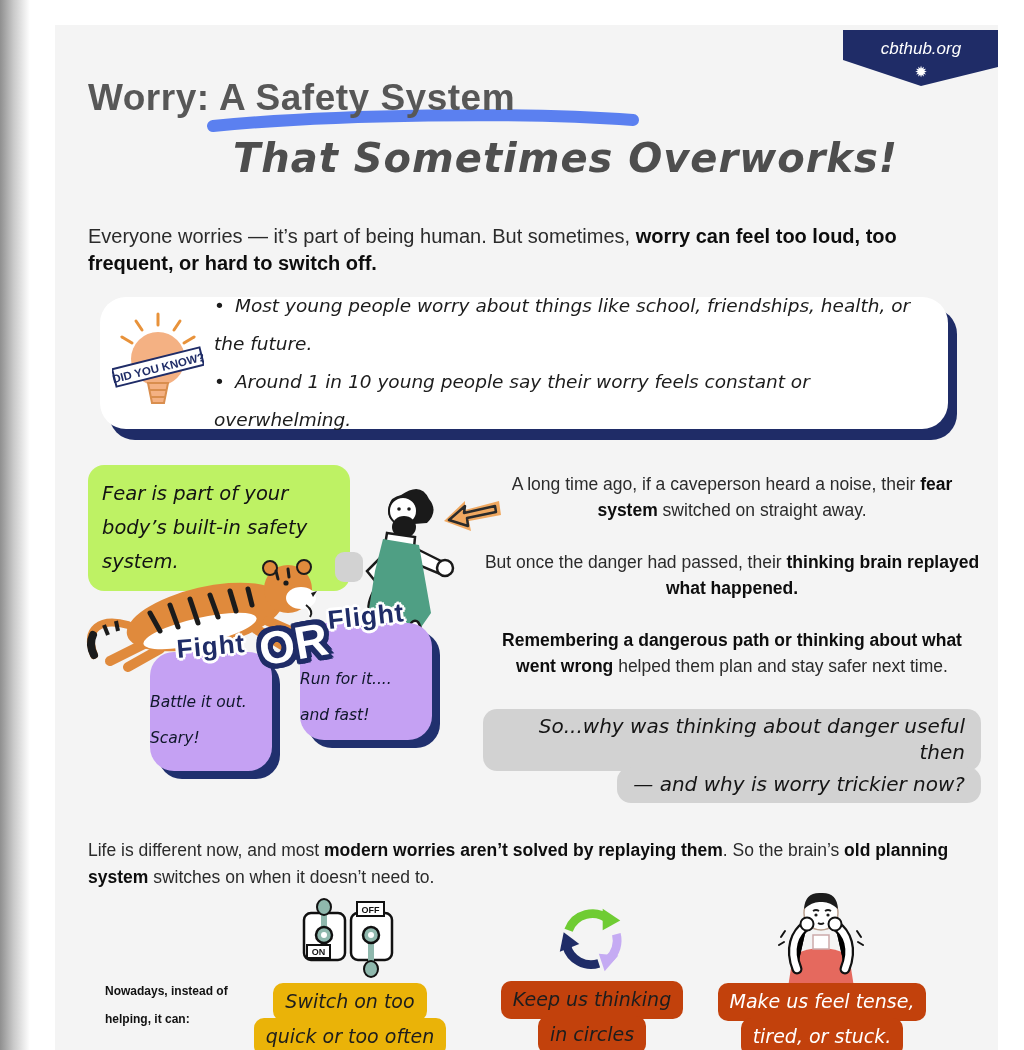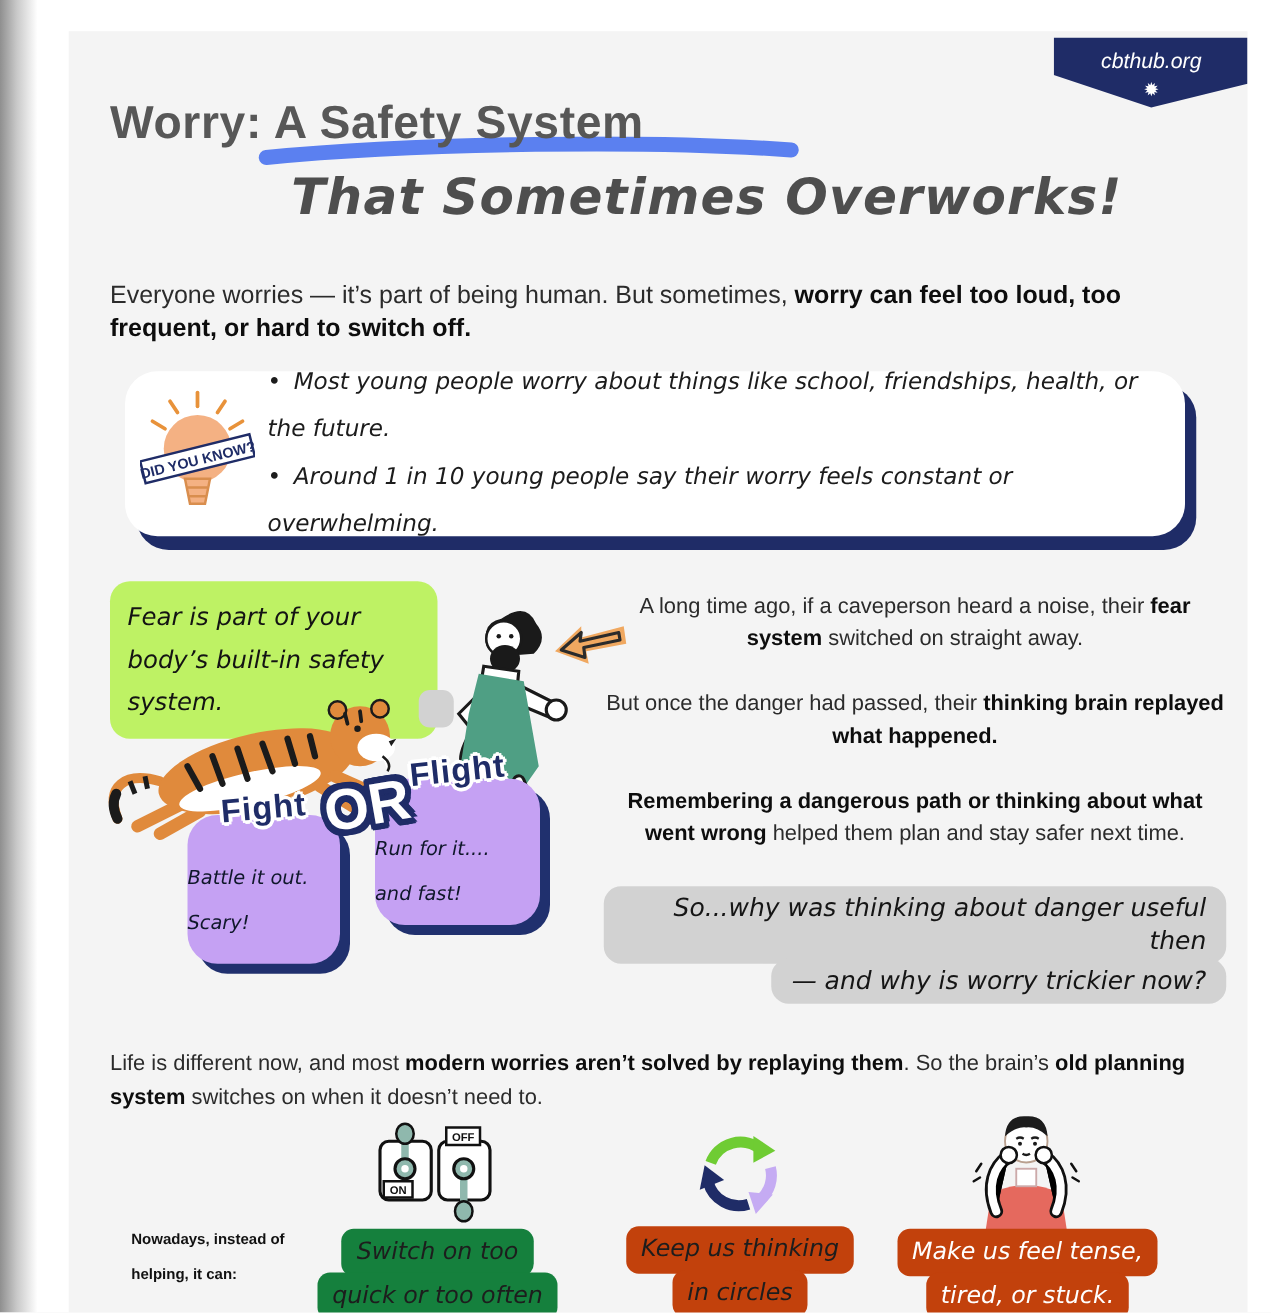--- a/index.html
+++ b/index.html
@@ -105,21 +105,21 @@
     font-size:12px; font-weight:800; line-height:28px; color:#111;margin-top:36px; }
 
   
   .fx-icon-switch { position:absolute; left:243px; top:872px; width:102px; height:84px; }
   .fx-icon-cycle  { position:absolute; left:497px; top:876px; width:78px;  height:78px; }
   .fx-icon-person { position:absolute; left:714px; top:858px; width:104px; height:130px; }
   .fx-label { position:absolute; text-align:center; font-size:19px; line-height:30px; }
   .fx-label .pill { display:inline-block; border-radius:10px; padding:3px 12px 5px; color:#1d1d1d; }
   .fx-label .l2 { margin-top:-3px; }
   .fx1 { left:175px; top:958px; width:240px; }
-  .fx1 .pill { background:#15803d; }
+  .fx1 .pill { background:#eab308; }
   .fx2 { left:428px; top:956px; width:218px; }
   .fx2 .pill { background:#c2410c; }
   .fx3 { left:652px; top:958px; width:230px; }
   .fx3 .pill { background:#c2410c; color:#ffffff; }
 
   svg text { font-family:"Liberation Sans", sans-serif; }
 </style>
 </head>
 <body>
 

